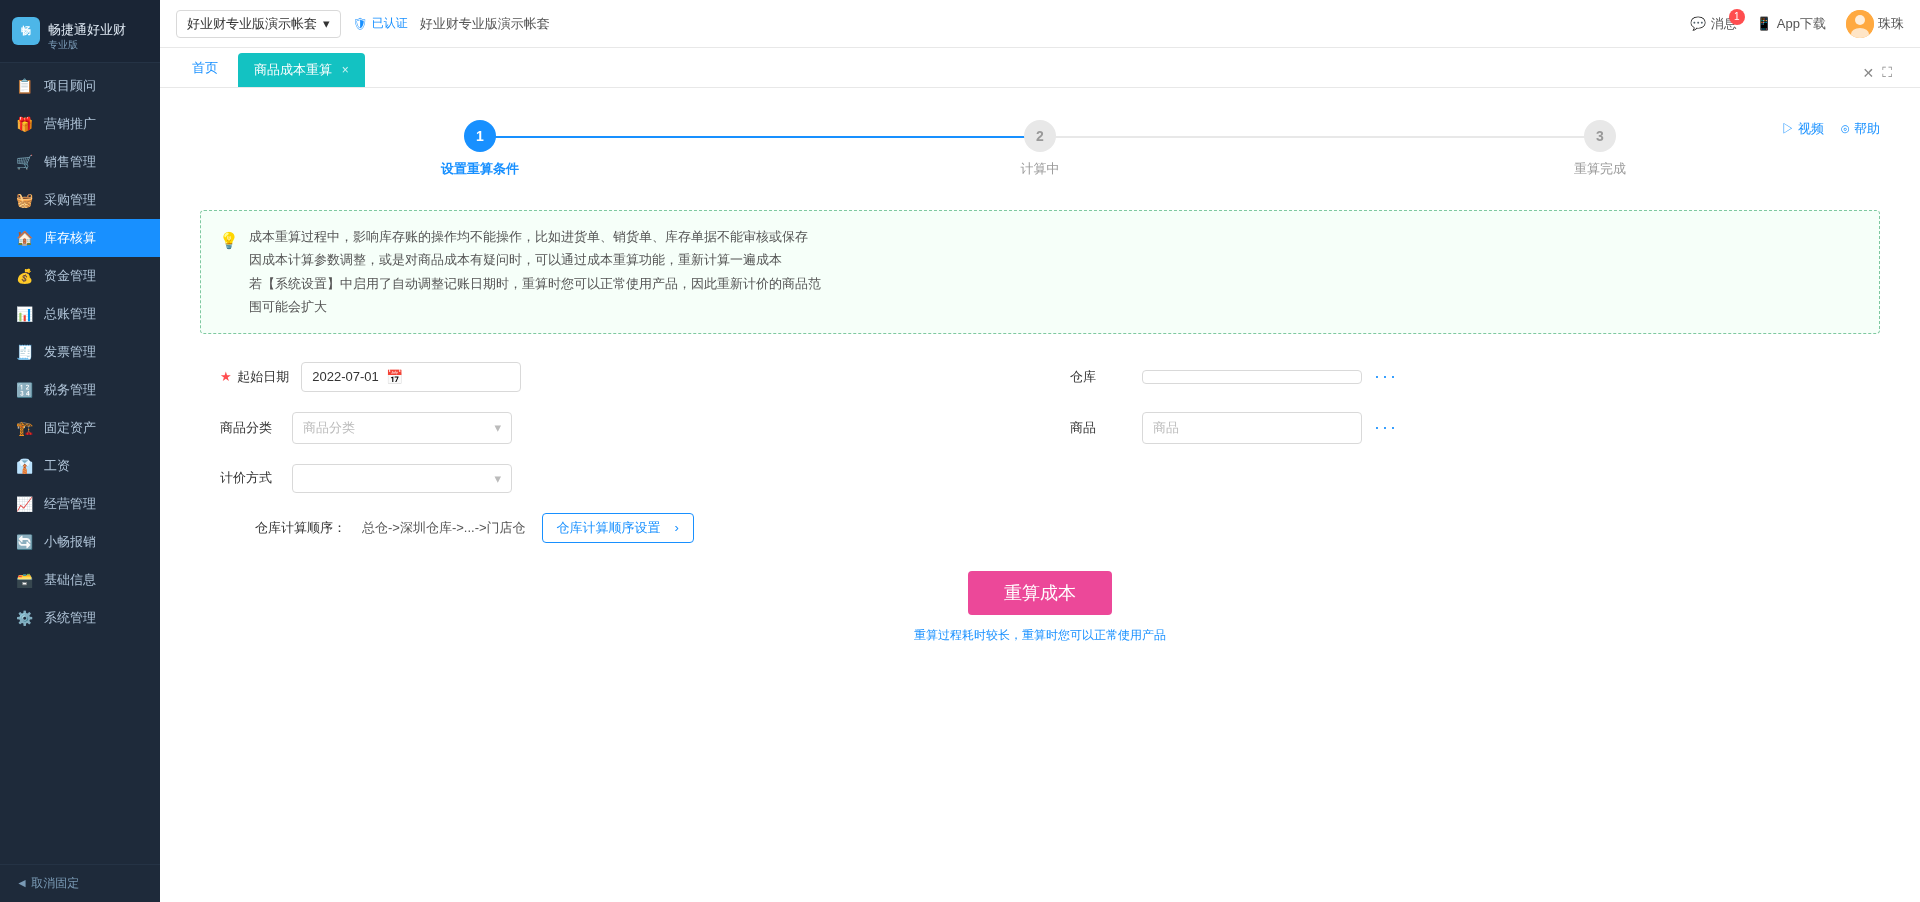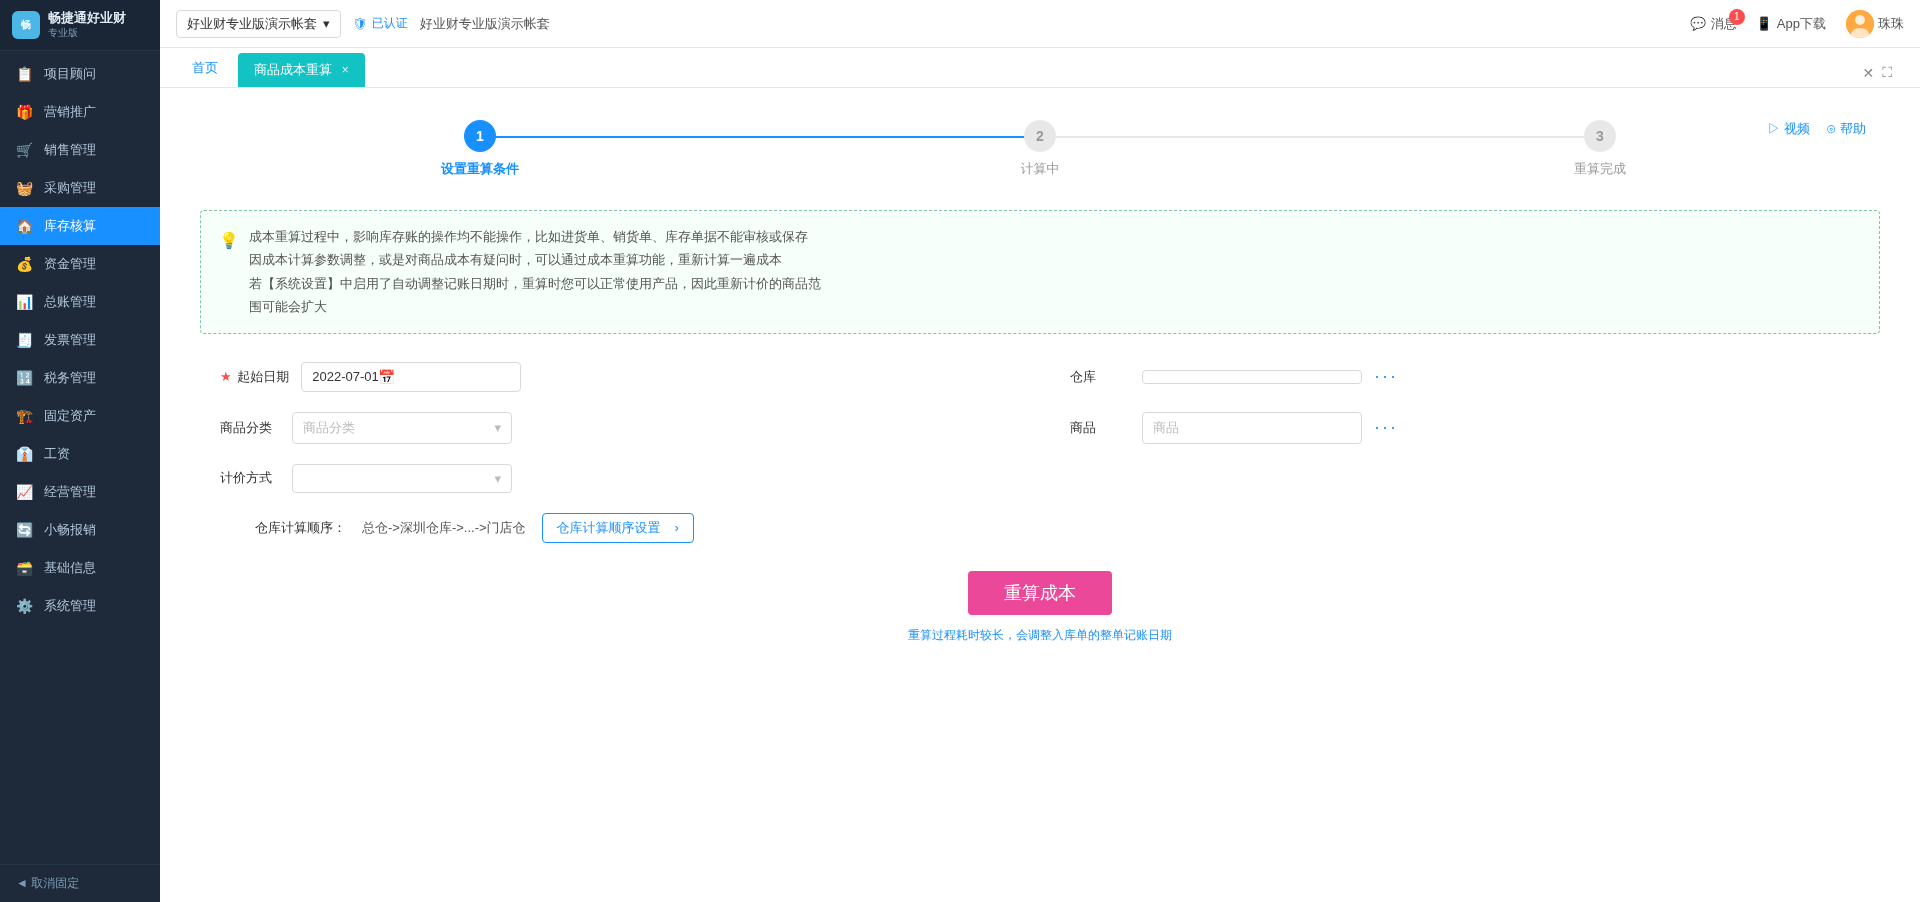--- a/index.html
+++ b/index.html
@@ -24,21 +24,21 @@
       gap: 8px;
       border-bottom: 1px solid #253345;
     }
     .sidebar-logo-icon {
       width: 28px; height: 28px;
       background: #4db6e8;
       border-radius: 6px;
       display: flex; align-items: center; justify-content: center;
       color: white; font-size: 10px; font-weight: bold;
     }
-    .sidebar-title { font-size: 13px; color: #e0eaf4; font-weight: bold; line-height: 1.2; }
+    .sidebar-title { font-size: 13px; color: #e0eaf4; font-weight: normal; line-height: 1.2; margin-top: 12px; }
     .sidebar-subtitle { font-size: 10px; color: #7a9ab5; }
     .sidebar-nav { flex: 1; overflow-y: auto; padding: 4px 0; }
     .sidebar-nav::-webkit-scrollbar { width: 4px; }
     .sidebar-nav::-webkit-scrollbar-thumb { background: #3a4f65; border-radius: 2px; }
     .sidebar-item {
       display: flex;
       align-items: center;
       gap: 10px;
       padding: 10px 16px;
       cursor: pointer;
@@ -198,21 +198,21 @@
       top: 16px;
       left: 50%;
       width: 100%;
       height: 2px;
       background: #e8e8e8;
       z-index: 0;
     }
     .step-line.active { background: #1890ff; }
     .steps-helper {
       position: absolute;
-      right: 14px;
+      right: 0;
       top: 0;
       display: flex;
       gap: 16px;
       font-size: 13px;
       color: #1890ff;
     }
 
     
     .info-box {
       border: 1px dashed #7ec8a0;
@@ -253,20 +253,21 @@
     .required-star { color: #ff4d4f; margin-right: 2px; }
     .form-input {
       border: 1px solid #d9d9d9;
       border-radius: 4px;
       padding: 6px 10px;
       font-size: 13px;
       color: #333;
       background: white;
       display: flex;
       align-items: center;
+      gap: 8px;
       min-width: 200px;
     }
     .form-input-icon { color: #1890ff; font-size: 14px; cursor: pointer; }
     .form-select {
       border: 1px solid #d9d9d9;
       border-radius: 4px;
       padding: 6px 10px;
       font-size: 13px;
       color: #bbb;
       background: white;
@@ -550,17 +551,17 @@
         <span class="warehouse-order-label">仓库计算顺序：</span>
         <span class="warehouse-order-value">总仓-&gt;深圳仓库-&gt;...-&gt;门店仓</span>
         <button class="warehouse-order-btn">
           <span>仓库计算顺序设置</span>
           <span>›</span>
         </button>
       </div>
 
       <div class="recalc-section">
         <button class="recalc-btn">重算成本</button>
-        <span class="recalc-hint">重算过程耗时较长，会调整入库单的整单记账日期</span>
+        <span class="recalc-hint">重算过程耗时较长，重算时您可以正常使用产品</span>
       </div>
     </div>
   </div>
 </div>
 
 </body></html>

